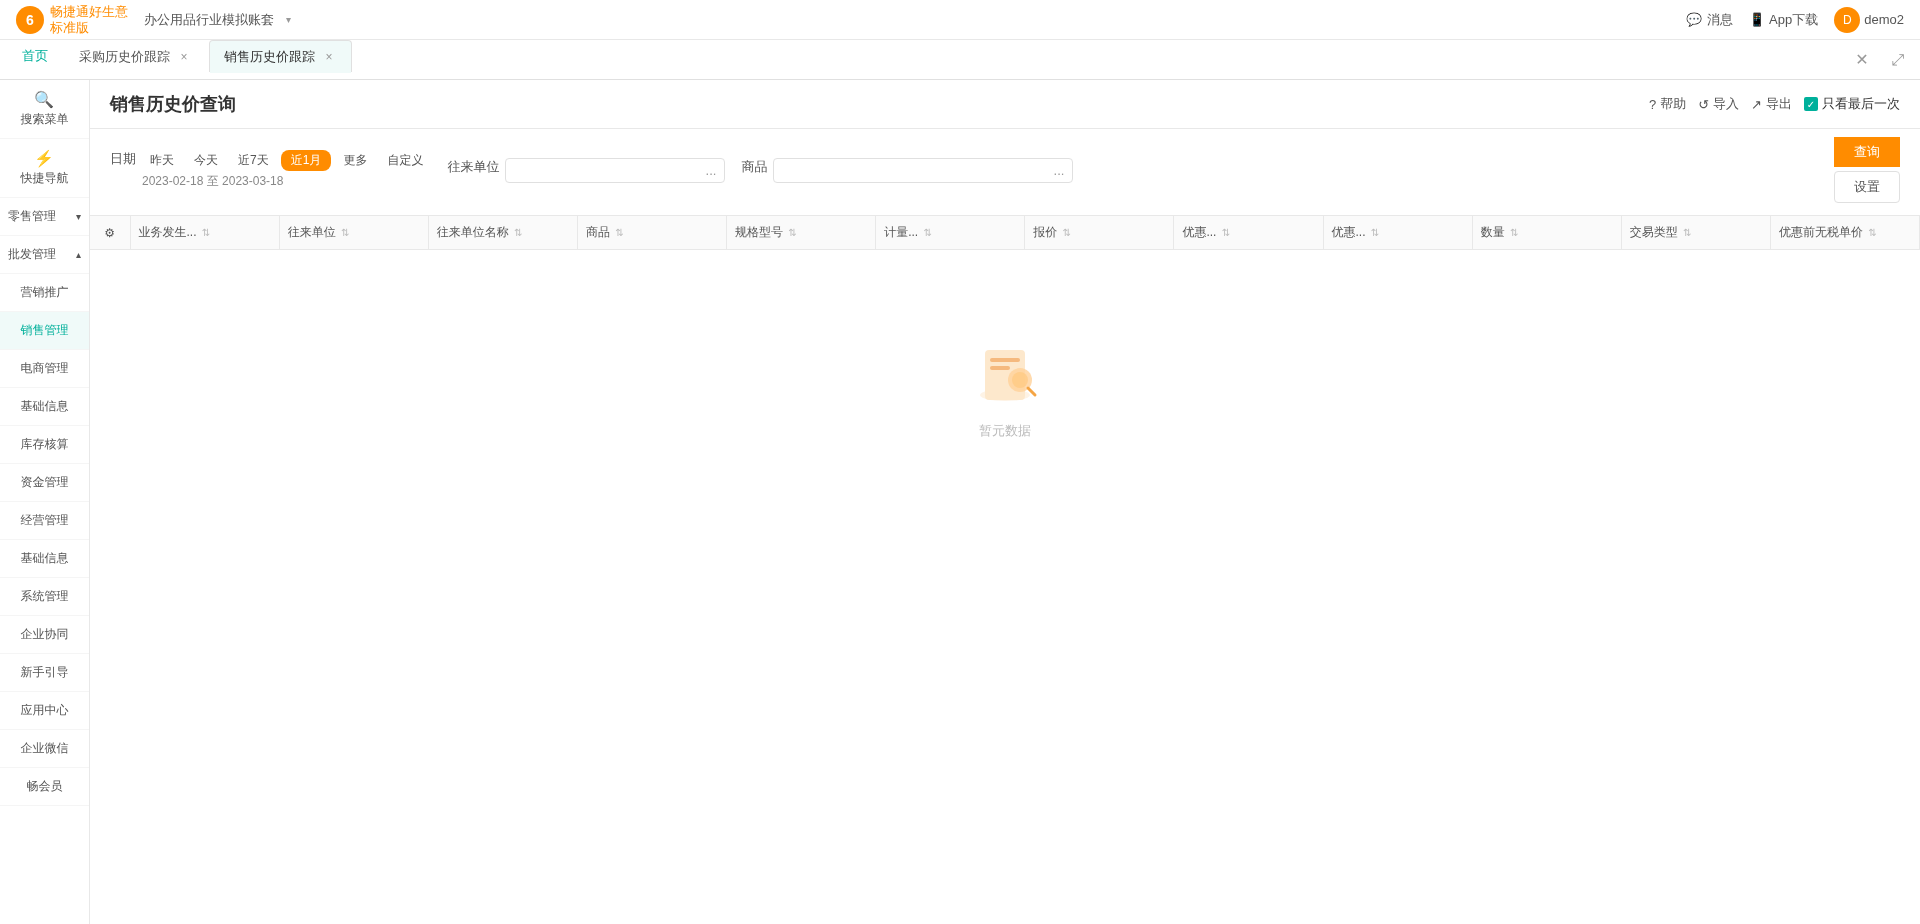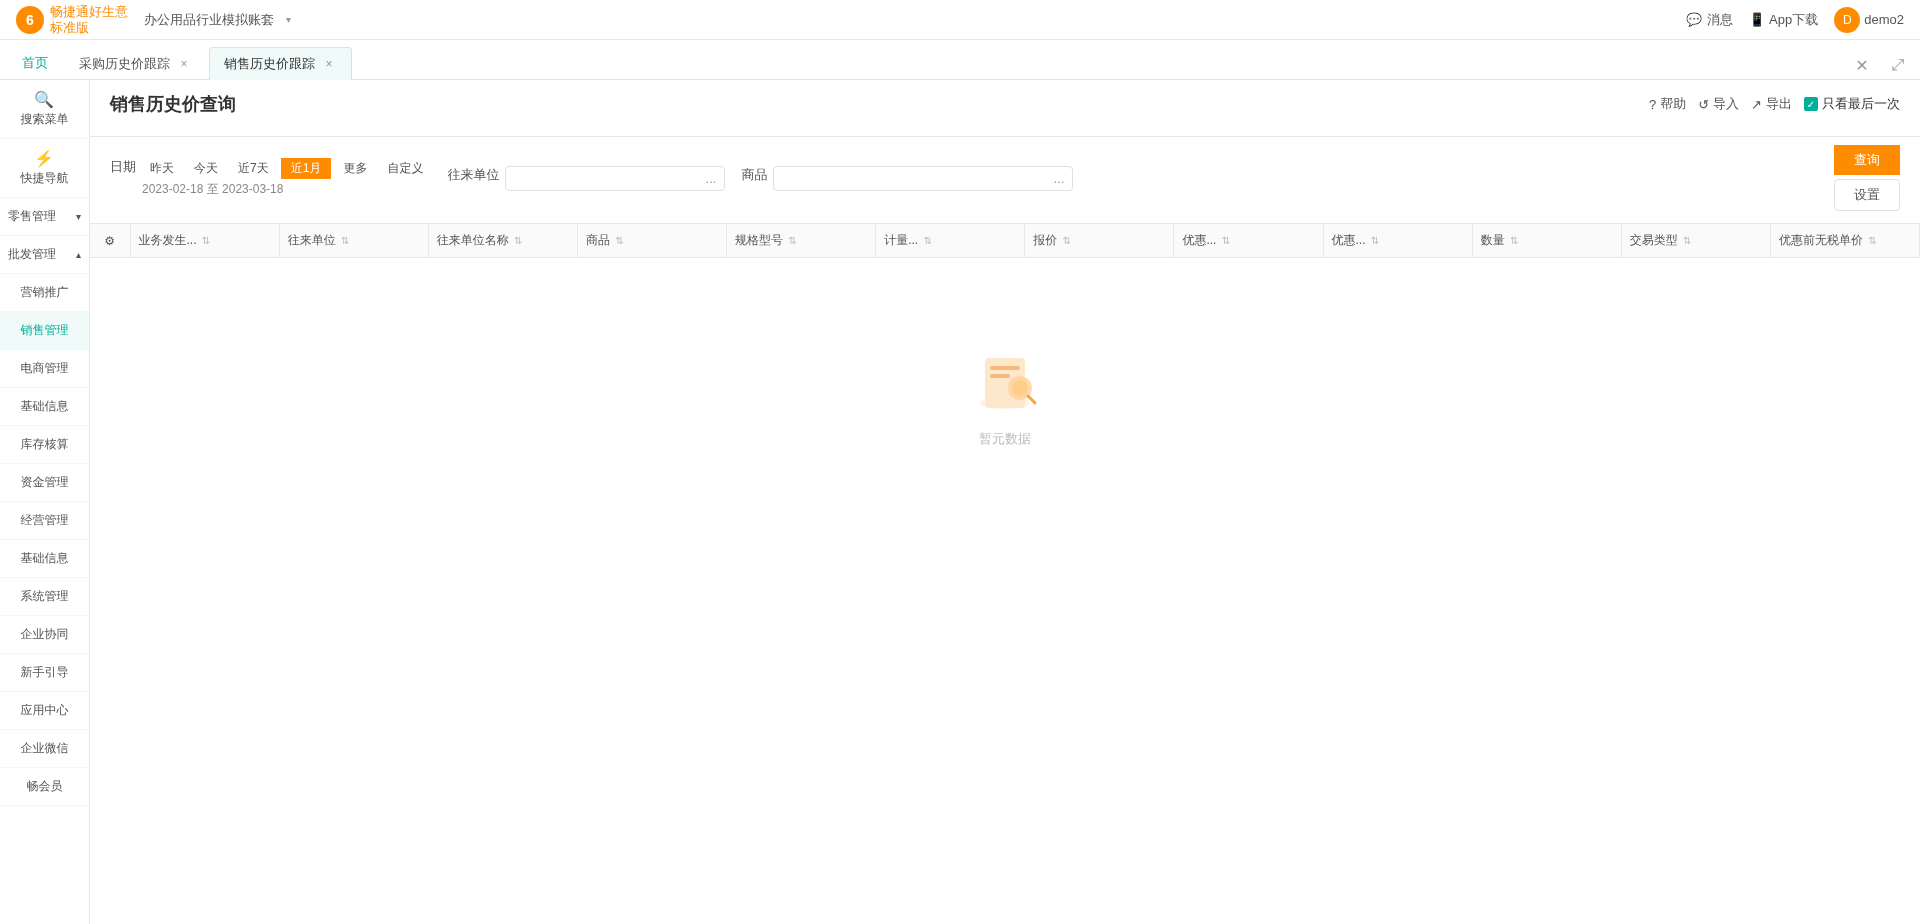--- a/index.html
+++ b/index.html
@@ -11,21 +11,21 @@
     .logo-area { display: flex; align-items: center; gap: 6px; }
     .logo-icon { width: 28px; height: 28px; background: #ff8c00; border-radius: 50%; display: flex; align-items: center; justify-content: center; color: #fff; font-size: 14px; font-weight: bold; }
     .logo-text { font-size: 13px; color: #ff8c00; line-height: 1.2; }
     .system-title { font-size: 13px; color: #555; margin-left: 8px; }
     .dropdown-arrow { color: #999; font-size: 10px; margin-left: 4px; cursor: pointer; }
     .top-bar-right { display: flex; align-items: center; gap: 16px; }
     .top-bar-item { display: flex; align-items: center; gap: 4px; font-size: 13px; color: #555; cursor: pointer; }
     .user-avatar { width: 26px; height: 26px; border-radius: 50%; background: #ff8c00; display: flex; align-items: center; justify-content: center; color: #fff; font-size: 12px; }
 
     
-    .tab-bar { height: 40px; background: #fff; display: flex; align-items: flex-end; padding: 0 8px; border-bottom: 1px solid #e0e0e0; flex-shrink: 0; }
+    .tab-bar { height: 40px; background: #fff; display: flex; padding: 0 8px; border-bottom: 1px solid #e0e0e0; flex-shrink: 0; }
     .tab { height: 32px; padding: 0 14px; display: flex; align-items: center; gap: 6px; cursor: pointer; border-radius: 4px 4px 0 0; font-size: 13px; color: #555; position: relative; border: 1px solid transparent; border-bottom: none; margin-right: 2px; }
     .tab.home { background: transparent; border: none; color: #00b09b; font-weight: 500; }
     .tab.active { background: #f0faf9; border-color: #e0e0e0; color: #333; }
     .tab.active::after { content: ''; position: absolute; bottom: -1px; left: 0; right: 0; height: 1px; background: #f0faf9; }
     .tab-close { font-size: 12px; color: #999; cursor: pointer; width: 16px; height: 16px; display: flex; align-items: center; justify-content: center; border-radius: 50%; }
     .tab-bar-actions { margin-left: auto; display: flex; align-items: center; gap: 8px; }
     .tab-action-btn { cursor: pointer; color: #999; font-size: 16px; width: 28px; height: 28px; display: flex; align-items: center; justify-content: center; }
 
     
     .main-layout { display: flex; flex: 1; overflow: hidden; }
@@ -36,35 +36,35 @@
     .sidebar-item.active { color: #00b09b; background: #f0faf9; text-align: center; }
     .sidebar-item .icon { font-size: 16px; }
     .sidebar-section { display: flex; align-items: center; justify-content: center; gap: 20px; }
     .sidebar-expand { font-size: 10px; }
 
     
     .content-area { flex: 1; display: flex; flex-direction: column; overflow: hidden; background: #f5f5f5; }
 
     
     .page-header { background: #fff; padding: 12px 20px 0 20px; border-bottom: 1px solid #e8e8e8; flex-shrink: 0; }
-    .page-title-row { display: flex; align-items: center; justify-content: space-between; margin-bottom: 20px; }
+    .page-title-row { display: flex; align-items: center; justify-content: space-between; margin-bottom: 12px; }
     .page-title { font-size: 18px; font-weight: 600; color: #333; }
     .page-actions { display: flex; align-items: center; gap: 12px; }
     .page-action { display: flex; align-items: center; gap: 4px; font-size: 13px; color: #555; cursor: pointer; }
     .checkbox-item { display: flex; align-items: center; gap: 4px; font-size: 13px; }
     .checkbox-checked { width: 14px; height: 14px; background: #00b09b; border-radius: 2px; display: flex; align-items: center; justify-content: center; color: #fff; font-size: 10px; }
 
     
     .filter-bar { background: #fff; padding: 8px 20px 12px 20px; flex-shrink: 0; border-bottom: 1px solid #e8e8e8; }
     .filter-row { display: flex; align-items: center; gap: 16px; flex-wrap: nowrap; }
     .filter-item { display: flex; align-items: flex-start; gap: 6px; }
     .filter-label { font-size: 13px; color: #555; white-space: nowrap; }
     .date-btns { display: flex; align-items: center; gap: 4px; }
     .date-btn { padding: 2px 8px; font-size: 12px; color: #555; cursor: pointer; border-radius: 2px; }
-    .date-btn.active { background: #ff8c00; color: #fff; border-radius: 0; padding: 2px 10px; }
+    .date-btn.active { background: #ff8c00; color: #fff; border-radius: 8px; padding: 2px 10px; }
     .date-range { font-size: 12px; color: #888; margin-top: 2px; }
     .filter-input { border: 1px solid #e0e0e0; border-radius: 4px; padding: 4px 8px; font-size: 13px; color: #999; width: 220px; background: #fff; cursor: pointer; display: flex; align-items: center; justify-content: space-between; }
     .filter-input-wide { width: 300px; }
     .ellipsis-btn { color: #999; font-size: 13px; cursor: pointer; }
     .query-btn { background: #ff8c00; color: #fff; border: none; padding: 6px 20px; border-radius: 0; font-size: 13px; cursor: pointer; }
     .settings-btn { background: #fff; color: #555; border: 1px solid #e0e0e0; padding: 6px 14px; border-radius: 4px; font-size: 13px; cursor: pointer; }
     .filter-date-col { display: flex; flex-direction: column; }
     .filter-buttons-col { display: flex; flex-direction: column; gap: 4px; margin-left: auto; }
 
     

